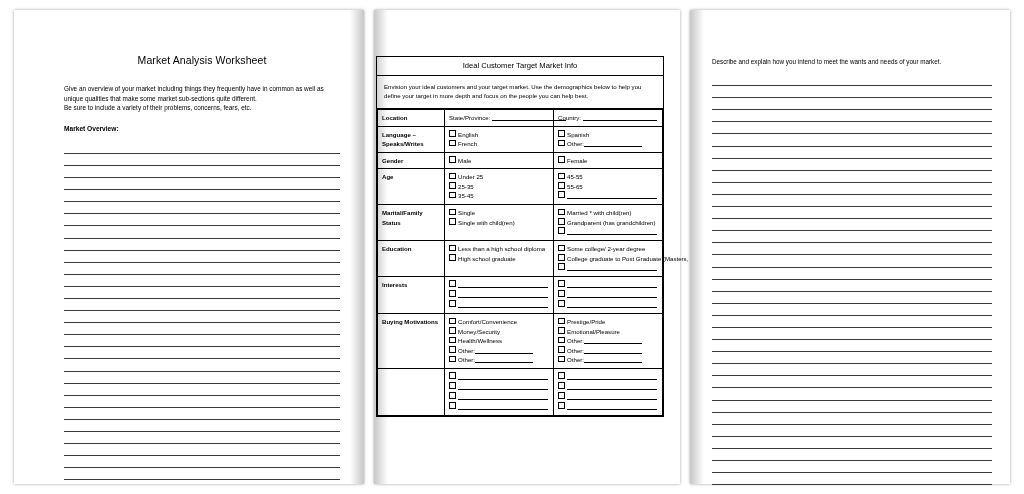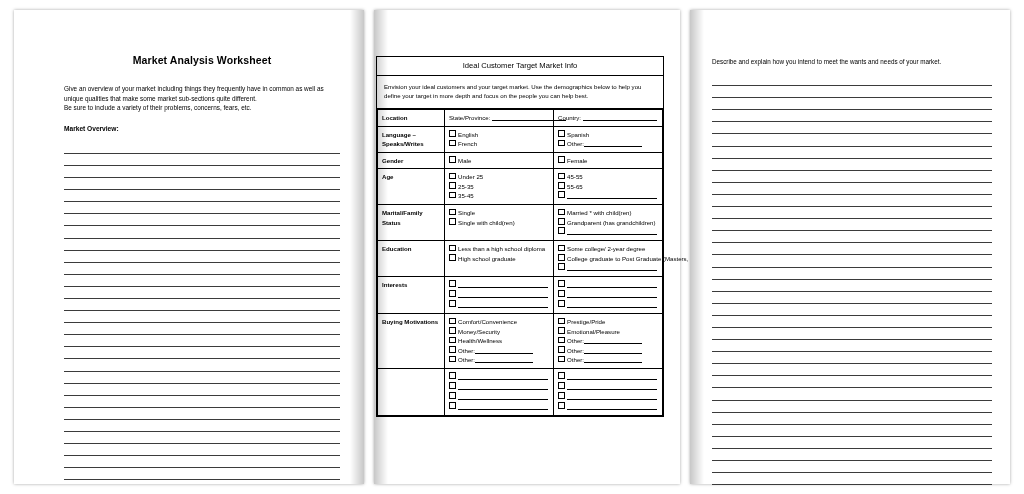--- a/index.html
+++ b/index.html
@@ -11,21 +11,21 @@
   .page.p1{left:14px;top:10px;width:350px;height:474px;}
   .page.p2{left:374px;top:10px;width:306px;height:474px;}
   .page.p3{left:690px;top:10px;width:320px;height:474px;}
 
   .shade{position:absolute;top:0;height:474px;width:14px;
          background:linear-gradient(to right,rgba(0,0,0,0.22),rgba(0,0,0,0));}
   .shade.r{background:linear-gradient(to left,rgba(0,0,0,0.22),rgba(0,0,0,0));}
 
   
   .p1 .inner{padding:44px 24px 0 50px;}
-  .ws-title{font-size:10.5px;font-weight:bold;text-align:center;margin:0 0 18px 0;letter-spacing:.1px;}
+  .ws-title{font-size:10.5px;font-weight:normal;text-align:center;margin:0 0 18px 0;letter-spacing:.1px;}
   .ws-intro{font-size:6.4px;line-height:9.6px;margin:0 0 12px 0;}
   .ws-sub{font-size:6.6px;font-weight:bold;margin:0 0 10px 0;}
   .lines{margin-top:4px;}
   .lines .ln{border-bottom:1px solid #3b3b3b;height:11.1px;}
 
   
   .p2 .inner{padding:46px 16px 0 2px;}
   .box{border:1px solid #000;}
   .box-title{font-size:7.6px;text-align:center;padding:4px 0 5px 0;border-bottom:1px solid #000;}
   .box-intro{font-size:6.1px;line-height:9px;padding:6px 7px 8px 7px;border-bottom:1px solid #000;}

